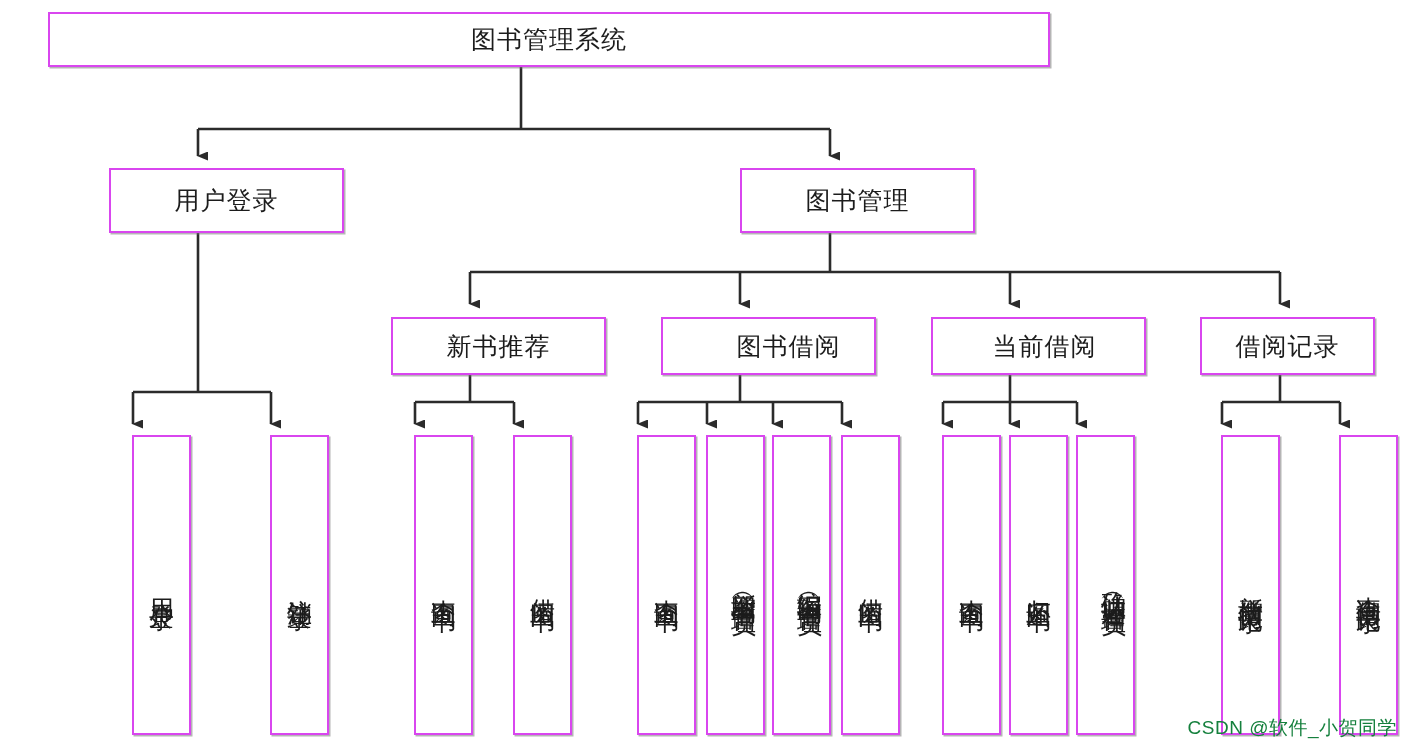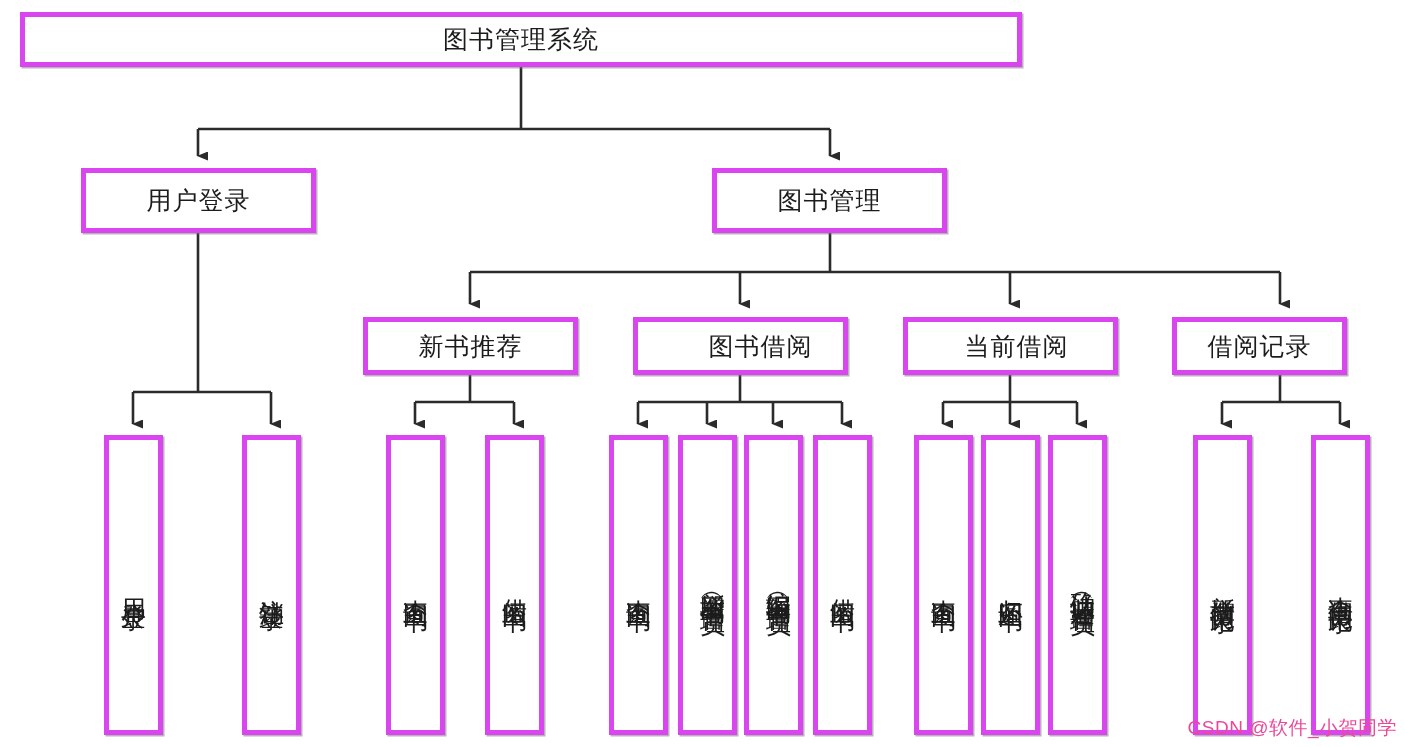--- a/index.html
+++ b/index.html
@@ -21,26 +21,27 @@
     position: absolute;
     top: 0;
     left: 0;
     width: 1405px;
     height: 747px;
   }
   .node {
     position: absolute;
     box-sizing: border-box;
     background: #ffffff;
-    border: 5px solid #d946ef;
+    border: 2px solid #d946ef;
     box-shadow: 1.5px 1.5px 0 rgba(120,120,120,0.55);
     display: flex;
     align-items: center;
     justify-content: center;
     color: #1c1c1c;
+    margin-left: 28px;
   }
   .node.horiz {
     font-size: 25px;
     letter-spacing: 1px;
     line-height: 1.15;
   }
   .node.vert {
     writing-mode: vertical-rl;
     text-orientation: upright;
     font-size: 25px;
@@ -60,21 +61,21 @@
     align-items: flex-start;
   }
   .node.vert.align-mid {
     align-items: center;
   }
   .watermark {
     position: absolute;
     right: 8px;
     bottom: 6px;
     font-size: 19px;
-    color: #ec4899;
+    color: #15803d;
     letter-spacing: 0.5px;
     white-space: nowrap;
     pointer-events: none;
   }
 </style>
 </head>
 <body>
 
 <div id="diagram-root">
 

